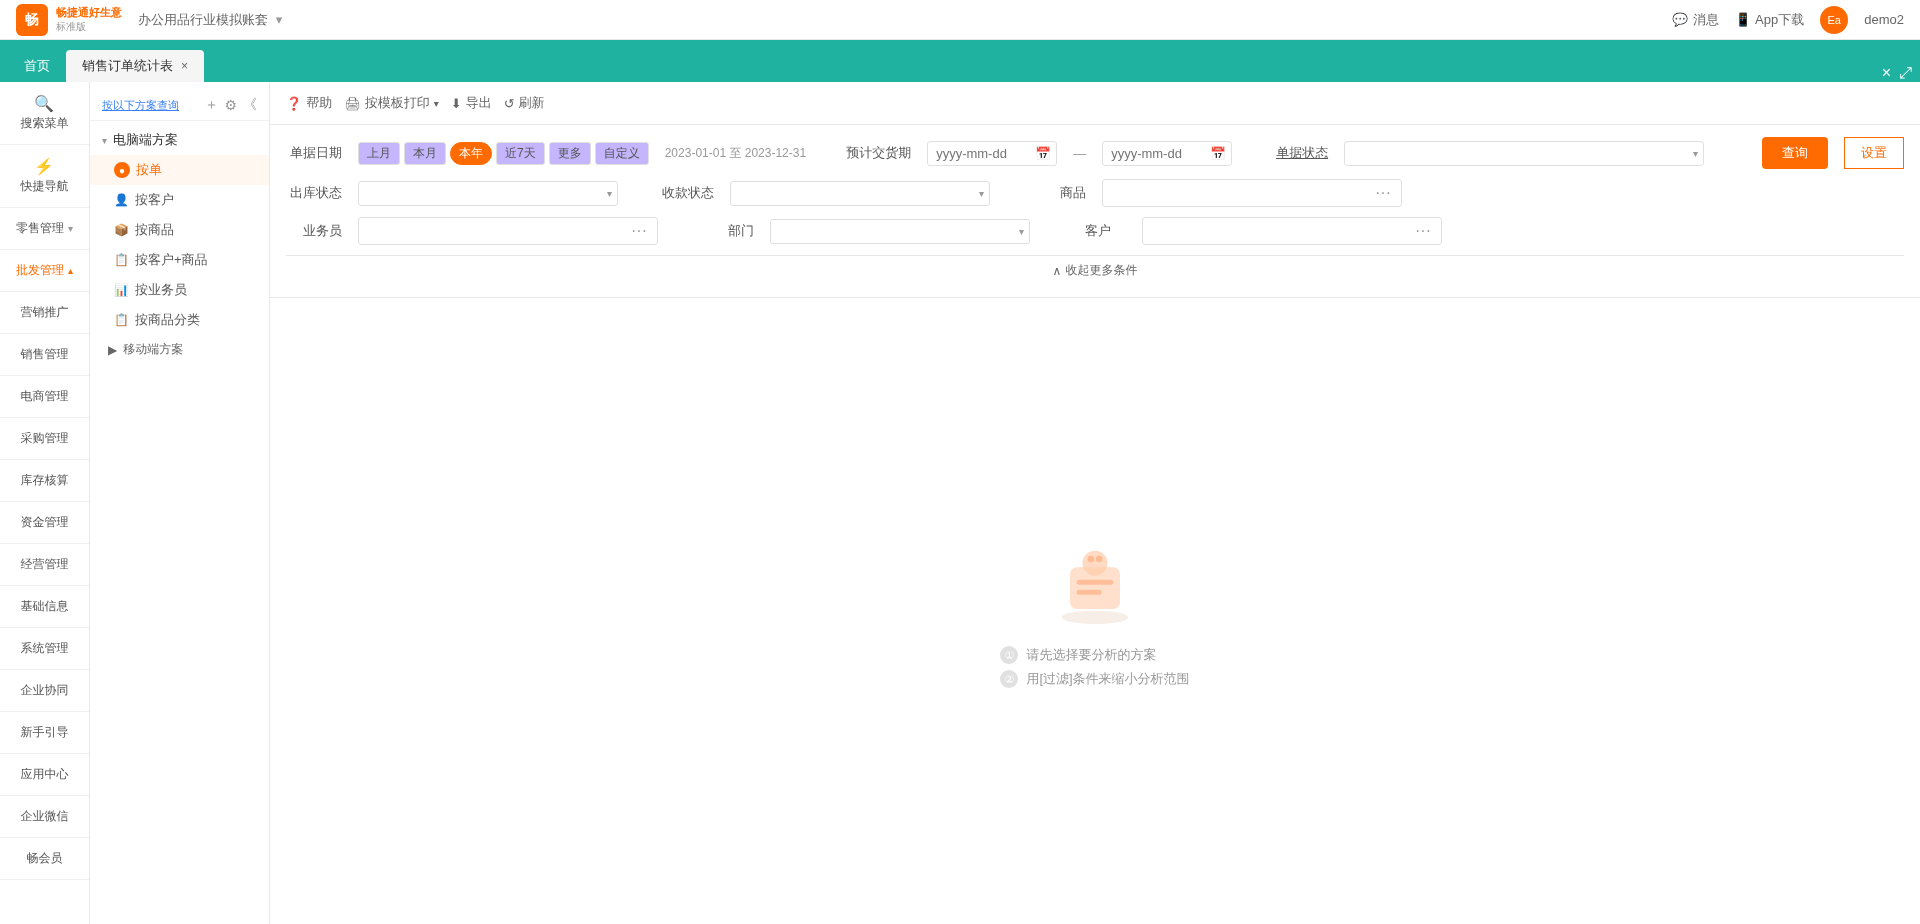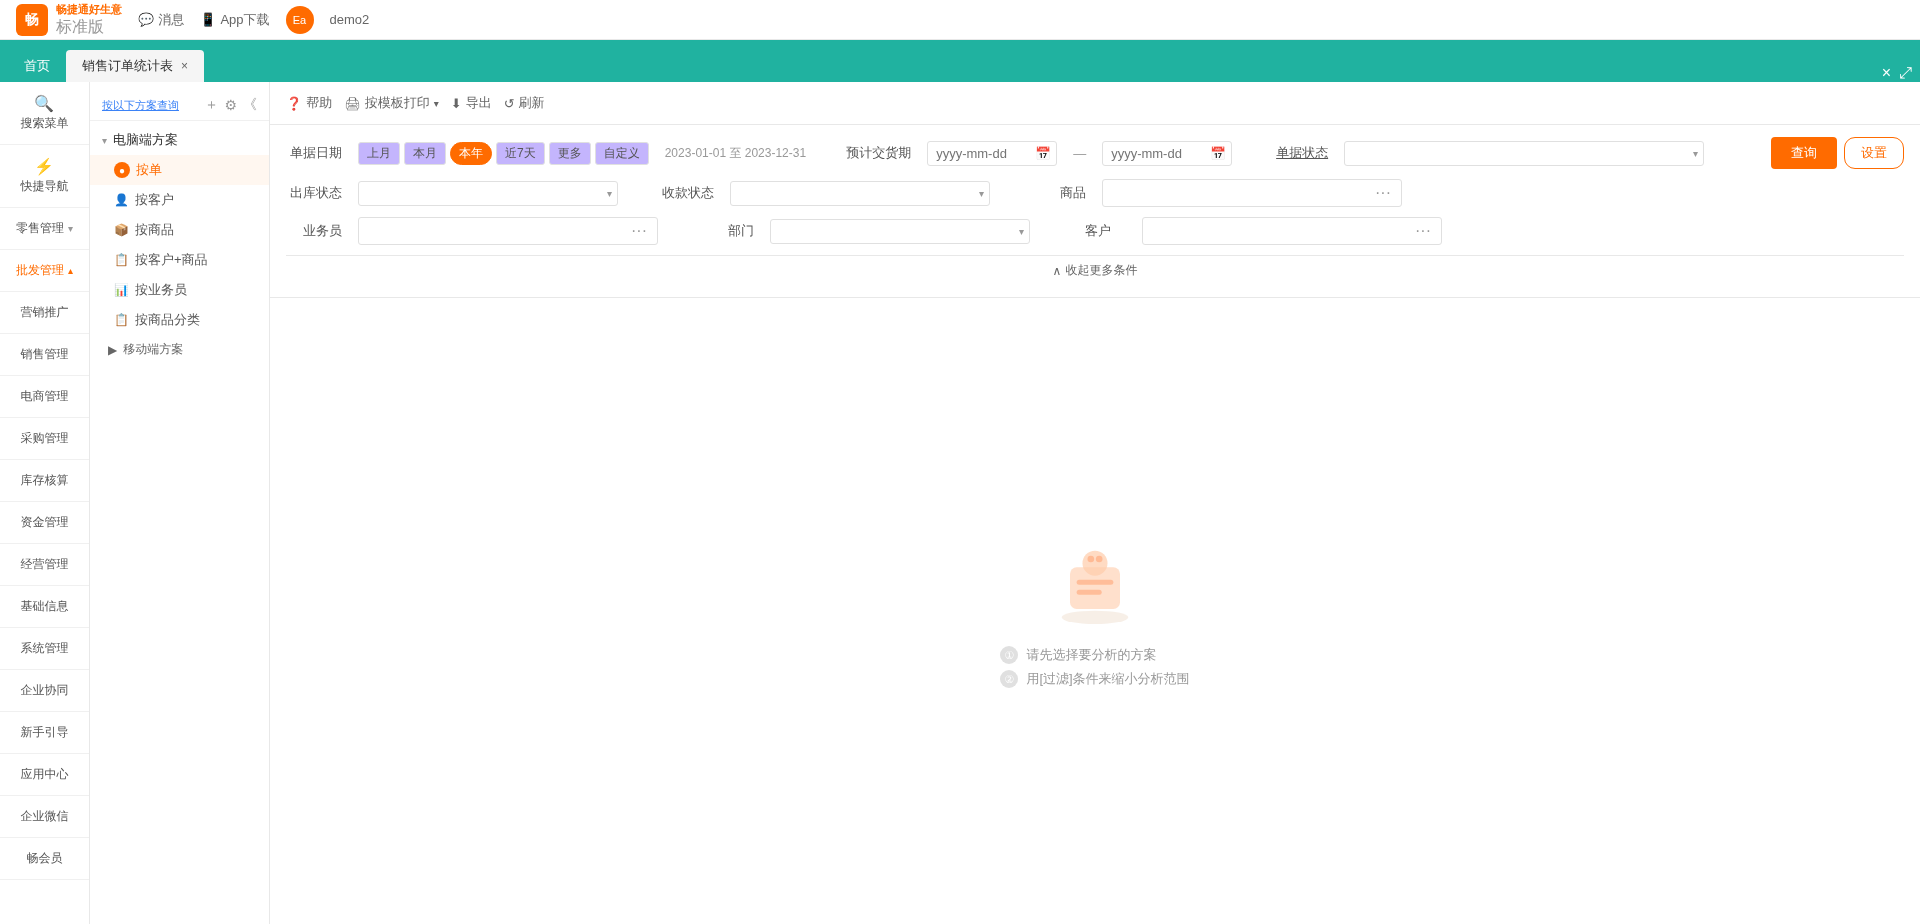--- a/index.html
+++ b/index.html
@@ -66,52 +66,56 @@
     .filter-date-group { display: flex; align-items: center; gap: 4px; }
     .date-btn { padding: 2px 8px; border: 1px solid #e0e0e0; border-radius: 3px; background: #c4b5fd; cursor: pointer; font-size: 12px; color: #555; }
     .date-btn.active { background: #ff6b00; color: white; border-color: #ff6b00; border-radius: 12px; }
     .date-range-text { font-size: 12px; color: #999; }
     .filter-date-input { border: 1px solid #e0e0e0; border-radius: 3px; padding: 4px 28px 4px 8px; font-size: 13px; color: #bbb; outline: none; background: #fff; width: 130px; }
     .filter-dash { color: #999; }
     .collapse-btn { display: flex; align-items: center; justify-content: center; padding: 6px; cursor: pointer; color: #666; font-size: 12px; gap: 4px; border-top: 1px solid #e8e8e8; margin-top: 4px; }
 
     
     .btn-primary { background: #ff6b00; color: white; border: none; border-radius: 4px; padding: 6px 20px; font-size: 13px; cursor: pointer; }
-    .btn-secondary { background: #fff; color: #ff6b00; border: 1px solid #ff6b00; border-radius: 11px; padding: 6px 16px; font-size: 13px; cursor: pointer; }
+    .btn-secondary { background: #fff; color: #ff6b00; border: 1px solid #ff6b00; border-radius: 0; padding: 6px 16px; font-size: 13px; cursor: pointer; }
 
     
     .empty-state { flex: 1; display: flex; flex-direction: column; align-items: center; justify-content: center; background: #fff; gap: 12px; }
     .empty-icon { width: 100px; height: 100px; }
     .empty-tips { display: flex; flex-direction: column; gap: 6px; }
     .empty-tip { display: flex; align-items: center; gap: 8px; color: #999; font-size: 13px; }
     .tip-num { width: 18px; height: 18px; border-radius: 50%; background: #e0e0e0; color: #fff; font-size: 11px; display: flex; align-items: center; justify-content: center; }
 
-    .filter-actions { margin-left: auto; display: flex; gap: 7px; }
+    .filter-actions { margin-left: auto; display: flex; gap: 16px; }
 
     .select-wrapper { position: relative; display: inline-flex; align-items: center; }
     .select-wrapper select { appearance: none; border: 1px solid #e0e0e0; border-radius: 3px; padding: 4px 24px 4px 8px; font-size: 13px; background: #fff; outline: none; cursor: pointer; }
     .select-wrapper .chevron { position: absolute; right: 6px; font-size: 10px; color: #999; pointer-events: none; }
 
     .dots-btn { background: none; border: none; cursor: pointer; color: #999; font-size: 16px; padding: 0 4px; }
 
     .full-select { width: 260px; }
     .wide-select { width: 360px; }
   </style>
 </head>
 <body>
 
 <div class="top-bar">
   <div class="logo-area">
     <div class="logo-icon">
       <span>畅</span>
     </div>
     <div>
       <div style="font-size:11px;font-weight:bold;color:#ff6b00;">畅捷通好生意</div>
-      <div style="font-size:16px;color:#999;">标准版</div>
-    </div>
+      <div style="font-size:10px;color:#999;">标准版</div>
+    </div>
+  </div>
+  <div class="top-bar-title">
+    <span>办公用品行业模拟账套</span>
+    <span style="color:#999;margin-left:4px;">▾</span>
   </div>
   <div class="top-bar-actions">
     <span>
       <span>💬</span>
       <span>消息</span>
     </span>
     <span>
       <span>📱</span>
       <span>App下载</span>
     </span>

